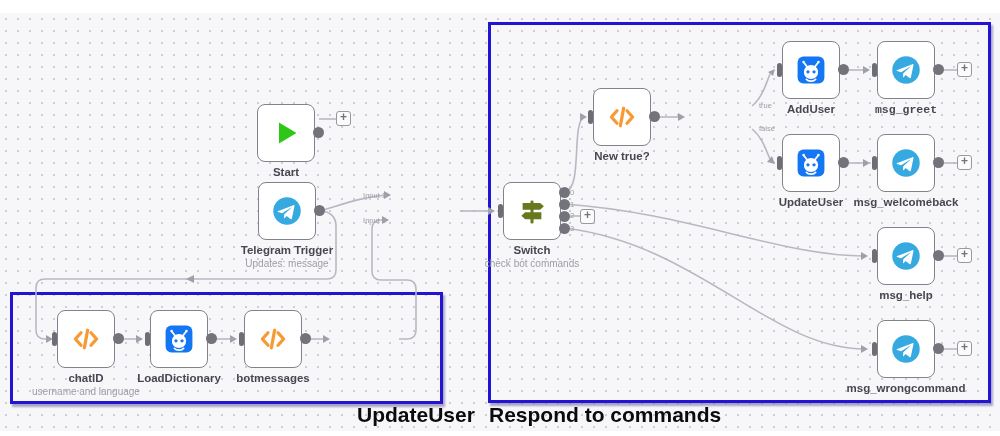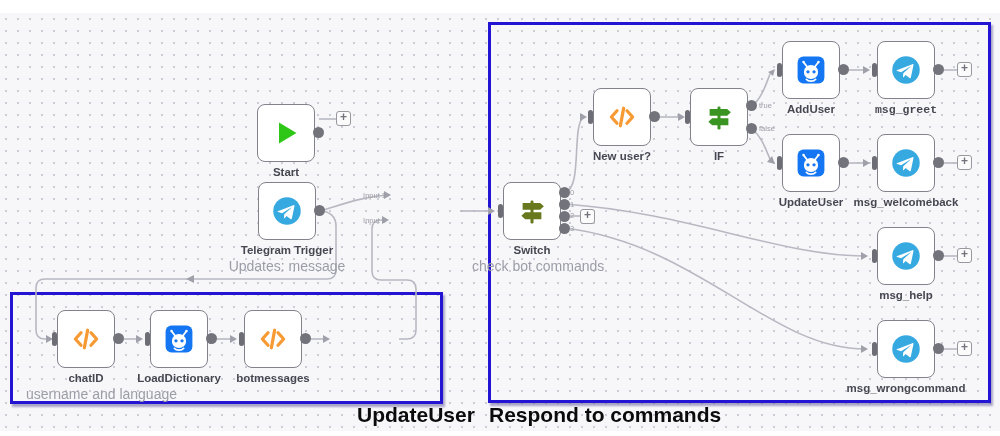--- a/index.html
+++ b/index.html
@@ -10,21 +10,21 @@
         background-size:12px 12px;}
   .group{position:absolute;border:3px solid #2314d3;box-shadow:2px 3px 2px rgba(50,40,120,.40);box-sizing:border-box;}
   .grouplabel{position:absolute;font-size:21px;font-weight:bold;color:#0b0b0b;white-space:nowrap;}
   svg.wires{position:absolute;left:0;top:0;pointer-events:none;}
   .node{position:absolute;width:58px;height:52px;}
   .box{width:58px;height:58px;background:#fff;border:1.7px solid #82828c;border-radius:8px;
        display:flex;align-items:center;justify-content:center;box-sizing:border-box;}
   .nlabel{position:absolute;top:62px;left:-31px;width:120px;text-align:center;
           font-size:11.5px;font-weight:bold;color:#474752;white-space:nowrap;}
   .nsub{position:absolute;top:76px;left:-31px;width:120px;text-align:center;
-        font-size:14px;color:#9c9ca7;white-space:nowrap;}
+        font-size:10px;color:#9c9ca7;white-space:nowrap;}
   .dot{position:absolute;width:11px;height:11px;border-radius:50%;background:#73737c;left:56px;top:23px;}
   .handle{position:absolute;width:5px;height:14px;border-radius:2.5px;background:#6d6d76;left:-5px;top:22px;}
   .plus{position:absolute;width:15px;height:15px;background:#fbfbfc;border:1.6px solid #98989f;border-radius:3px;
         color:#73737c;font-size:12px;line-height:11px;text-align:center;box-sizing:border-box;font-weight:bold;}
   .portlabel{position:absolute;font-size:7.5px;color:#9c9ca4;white-space:nowrap;}
   .pr{text-align:right;width:38px;}
 </style>
 </head>
 <body>
 
@@ -133,38 +133,23 @@
       <svg width="30" height="30" viewBox="0 0 24 24">
         <g fill="none" stroke="#f79a33" stroke-width="2.6" stroke-linecap="round" stroke-linejoin="round">
           <path d="M8 7 L3.5 12 L8 17"></path>
             <path d="M16 7 L20.5 12 L16 17"></path>
             <path d="M13.3 5 L10.7 19"></path>
           </g>
         </svg>
     </div>
     <div class="handle"></div>
     <div class="dot"></div>
-    <div class="nlabel">New user?</div>
-  </div>
-
-  <div class="node" style="left:690px;top:88px;">
-    <div class="box">
-      <svg width="30" height="30" viewBox="0 0 24 24">
-        <g fill="#3a9421">
-          <rect x="10.8" y="3.5" width="2.4" height="18.5" rx="1"></rect>
-          <path d="M4.5 5.5 H18.5 L21.5 8.25 L18.5 11 H4.5 Z"></path>
-          <path d="M19.5 13 H6.5 L3.5 15.75 L6.5 18.5 H19.5 Z"></path>
-          </g>
-        </svg>
-    </div>
-    <div class="handle"></div>
-    <div class="dot" style="top:12px;"></div>
-    <div class="dot" style="top:35px;"></div>
-    <div class="nlabel">IF</div>
-  </div>
+    <div class="nlabel">New true?</div>
+  </div>
+
   <span class="portlabel" style="left:759px;top:101px;">true</span>
   <span class="portlabel" style="left:759px;top:124px;">false</span>
 
   <div class="node" style="left:782px;top:41px;">
     <div class="box">
       <svg width="28" height="28" viewBox="0 0 24 24">
         <rect x="0.5" y="0.5" width="23" height="23" rx="5" fill="#1476f2"></rect>
         <g stroke="#fff" stroke-width="1.6" stroke-linecap="round" fill="none">
           <path d="M8.5 9 L6 5.8"></path>
             <path d="M15.5 9 L18 5.8"></path>

